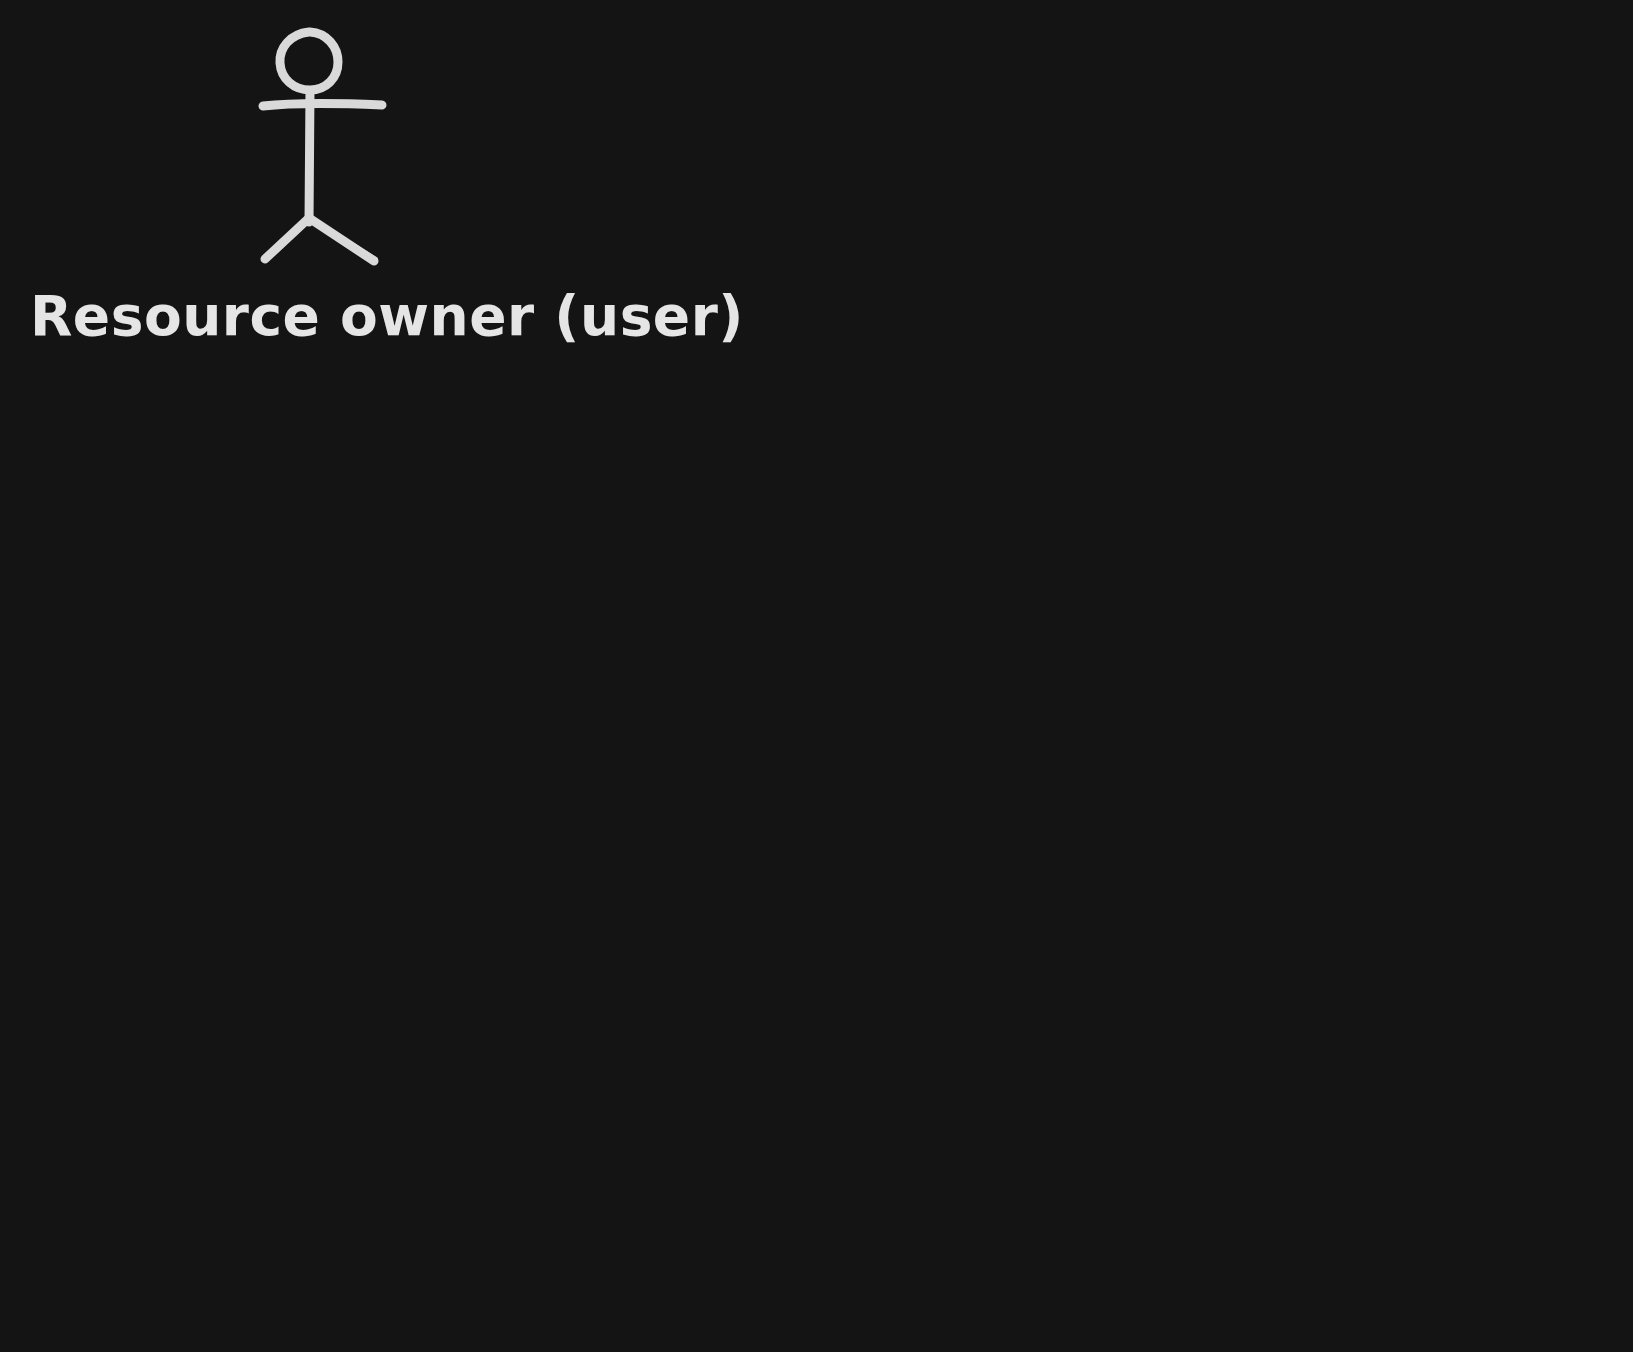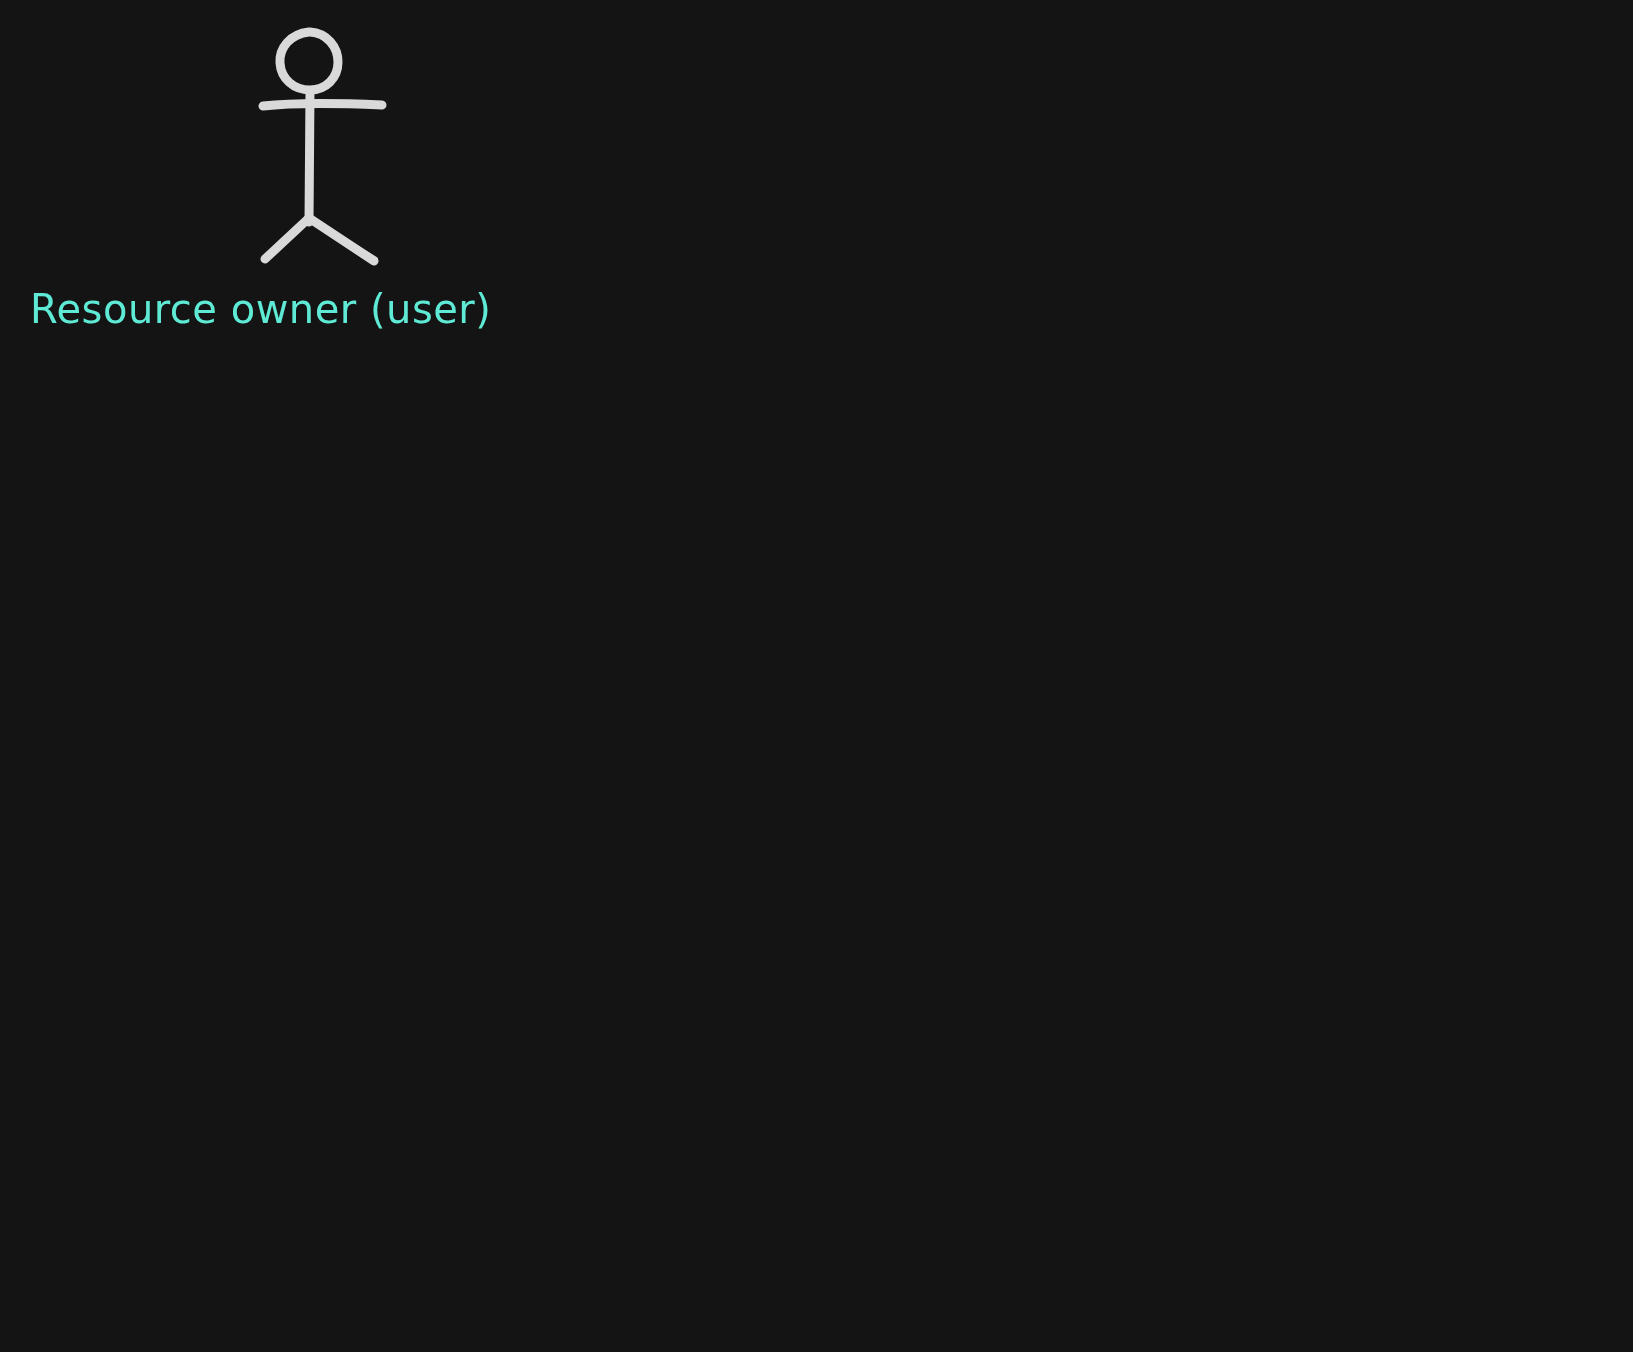--- a/index.html
+++ b/index.html
@@ -22,27 +22,27 @@
   }
   .node {
     position: absolute;
   }
   .node-icon {
     position: absolute;
     display: block;
   }
   .node-label {
     position: absolute;
-    color: #5eead4;
+    color: #e5e5e5;
     font-family: "DejaVu Sans", "Liberation Sans", sans-serif;
-    font-size: 40px;
+    font-size: 55px;
     line-height: 1.05;
     letter-spacing: 0.5px;
     white-space: nowrap;
-    font-weight: 400;
+    font-weight: 700;
   }
 
   
   #node-resource-owner { left: 0px;    top: 0px;    width: 700px;  height: 360px; }
   #node-auth-server    { left: 940px;  top: 0px;    width: 650px;  height: 360px; }
   #node-client         { left: 120px;  top: 860px;  width: 600px;  height: 360px; }
   #node-resource-server{ left: 1000px; top: 760px;  width: 520px;  height: 520px; }
 
   #icon-stick-figure   { left: 230px;  top: 10px;  width: 180px; height: 270px; }
   #label-resource-owner{ left: 30px;   top: 288px; }

